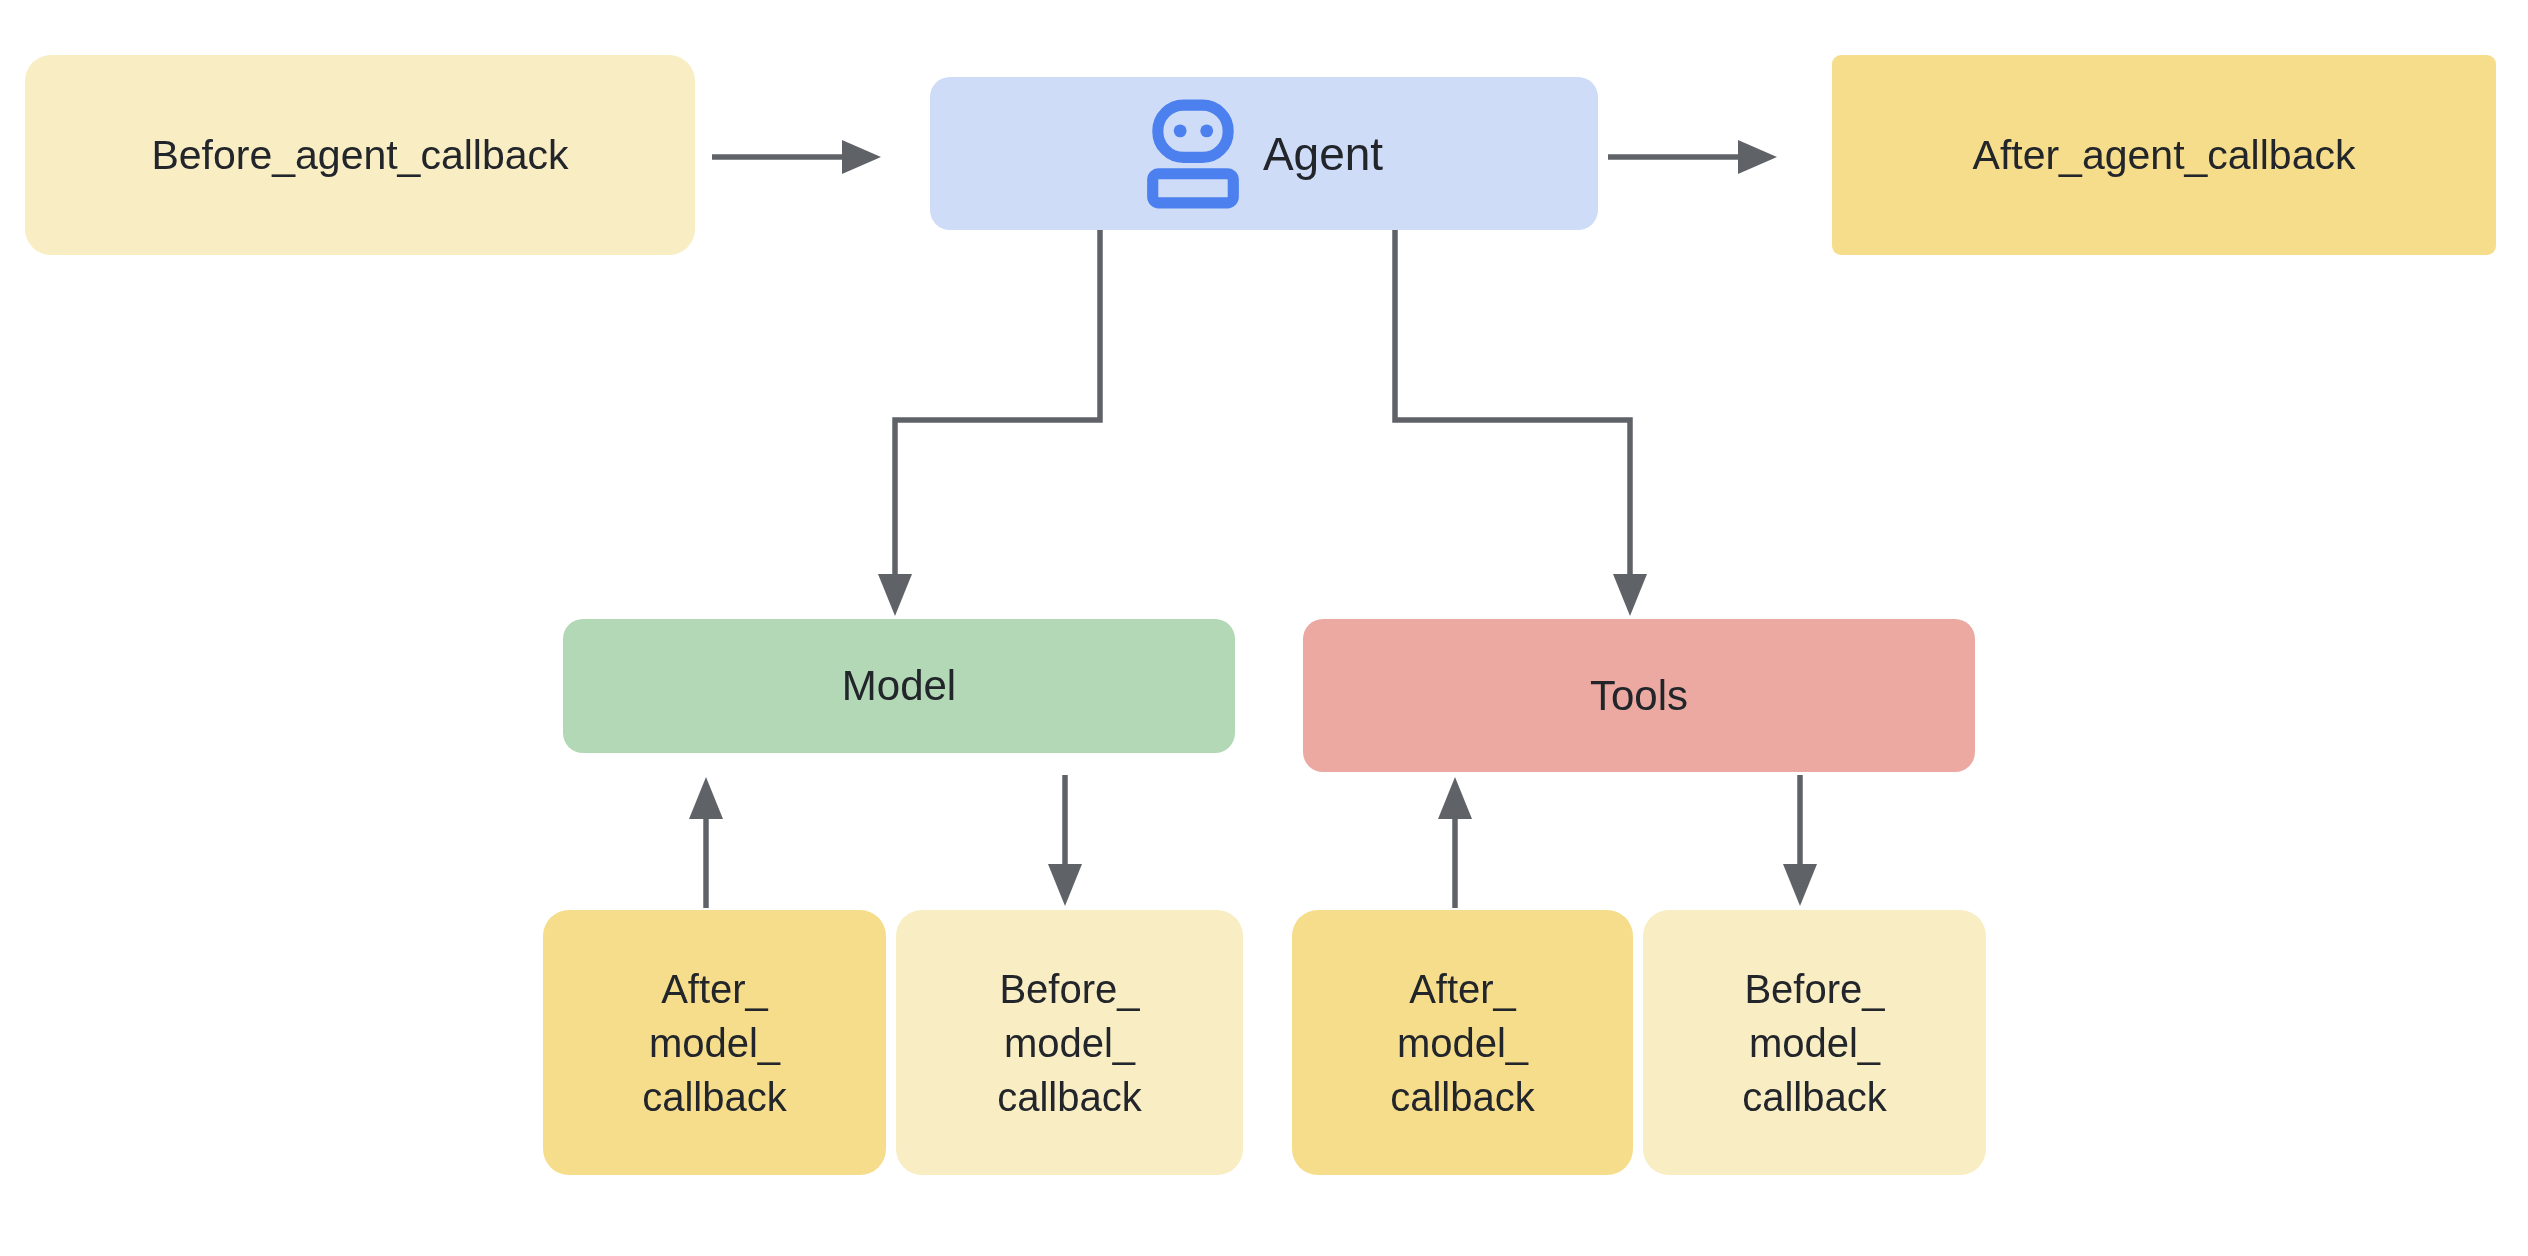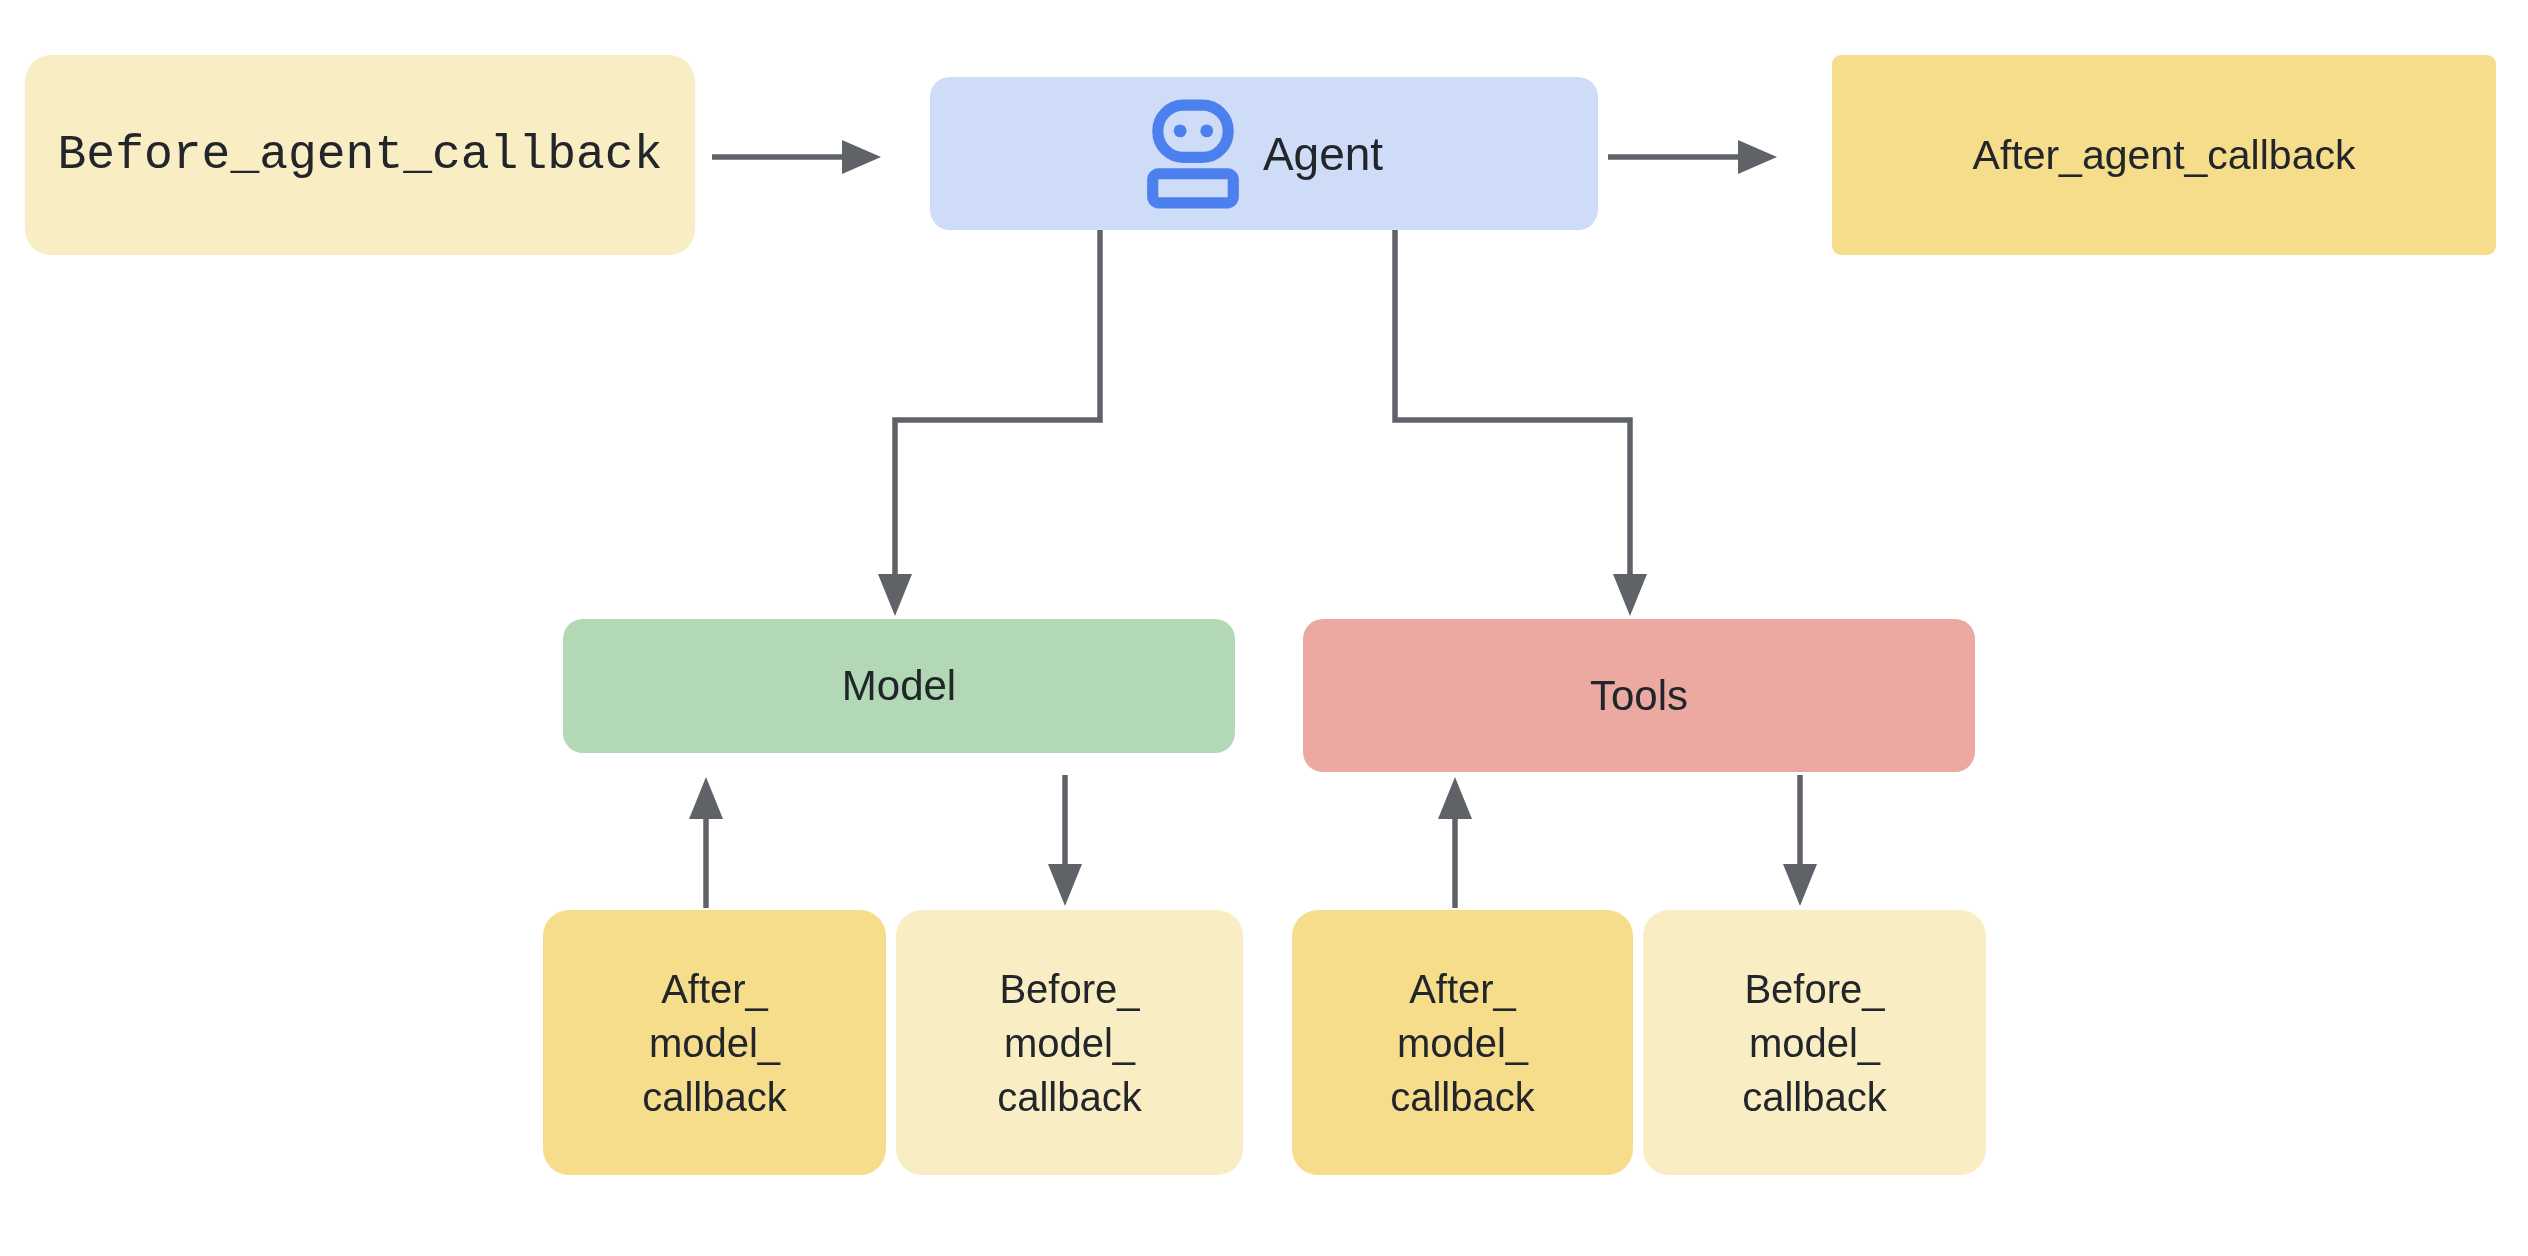--- a/index.html
+++ b/index.html
@@ -18,21 +18,21 @@
     align-items: center;
     justify-content: center;
     text-align: center;
     box-sizing: border-box;
   }
   .node .lbl { white-space: pre-line; }
 
   
   .n-before-agent {
     left: 25px; top: 55px; width: 670px; height: 200px;
-    background: var(--cream); border-radius: 26px; font-size: 48px; font-family: Liberation Mono, monospace;
+    background: var(--cream); border-radius: 26px; font-size: 41px;
   }
   .n-agent {
     left: 930px; top: 77px; width: 668px; height: 153px;
     background: var(--blue-bg); border-radius: 20px; font-size: 46px;
     gap: 22px;
   }
   .n-after-agent {
     left: 1832px; top: 55px; width: 664px; height: 200px;
     background: var(--gold); border-radius: 9px; font-size: 41px;
   }

